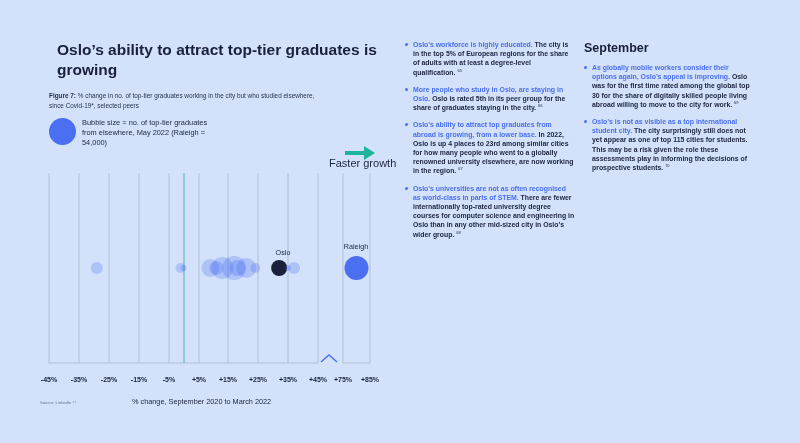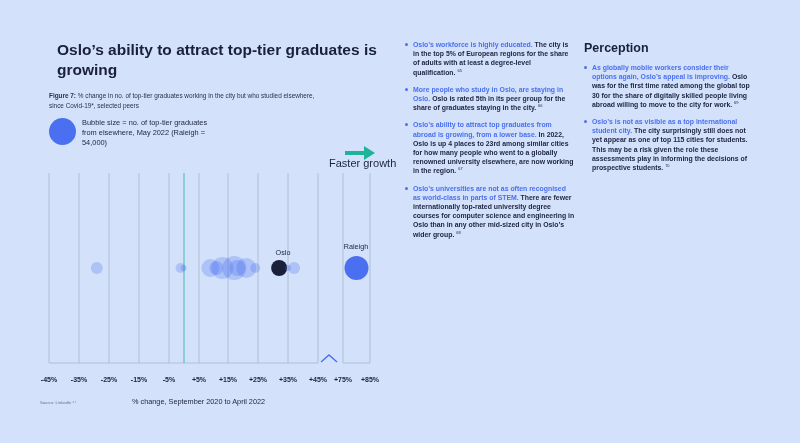--- a/index.html
+++ b/index.html
@@ -123,31 +123,31 @@
     <div class="xtick" style="left: 169px;">-5%</div>
     <div class="xtick" style="left: 199px;">+5%</div>
     <div class="xtick" style="left: 228px;">+15%</div>
     <div class="xtick" style="left: 258px;">+25%</div>
     <div class="xtick" style="left: 288px;">+35%</div>
     <div class="xtick" style="left: 318px;">+45%</div>
     <div class="xtick" style="left: 343px;">+75%</div>
     <div class="xtick" style="left: 370px;">+85%</div>
   </div>
 
-<div class="xlabel">% change, September 2020 to April 2022</div>
+<div class="xlabel">% change, September 2020 to March 2022</div>
 <div class="source">Source: LinkedIn ⁶⁴</div>
 
 <div class="col" style="left:405px;">
   <ul id="perf-list">
       <li><span class="hl">Oslo’s workforce is highly educated.</span><span> The city is in the top 5% of European regions for the share of adults with at least a degree-level qualification. </span><sup>65</sup></li>
       <li><span class="hl">More people who study in Oslo, are staying in Oslo.</span><span> Oslo is rated 5th in its peer group for the share of graduates staying in the city. </span><sup>66</sup></li>
       <li><span class="hl">Oslo’s ability to attract top graduates from abroad is growing, from a lower base.</span><span> In 2022, Oslo is up 4 places to 23rd among similar cities for how many people who went to a globally renowned university elsewhere, are now working in the region. </span><sup>67</sup></li>
       <li><span class="hl">Oslo’s universities are not as often recognised as world-class in parts of STEM.</span><span> There are fewer internationally top-rated university degree courses for computer science and engineering in Oslo than in any other mid-sized city in Oslo’s wider group. </span><sup>68</sup></li>
     </ul>
 </div>
 
 <div class="col" style="left:584px;">
-  <h2>Perception</h2>
+  <h2>September</h2>
   <ul id="perc-list">
       <li><span class="hl">As globally mobile workers consider their options again, Oslo’s appeal is improving.</span><span> Oslo was for the first time rated among the global top 30 for the share of digitally skilled people living abroad willing to move to the city for work. </span><sup>69</sup></li>
       <li><span class="hl">Oslo’s is not as visible as a top international student city.</span><span> The city surprisingly still does not yet appear as one of top 115 cities for students. This may be a risk given the role these assessments play in informing the decisions of prospective students. </span><sup>70</sup></li>
     </ul>
 </div>
 
 </body></html>

